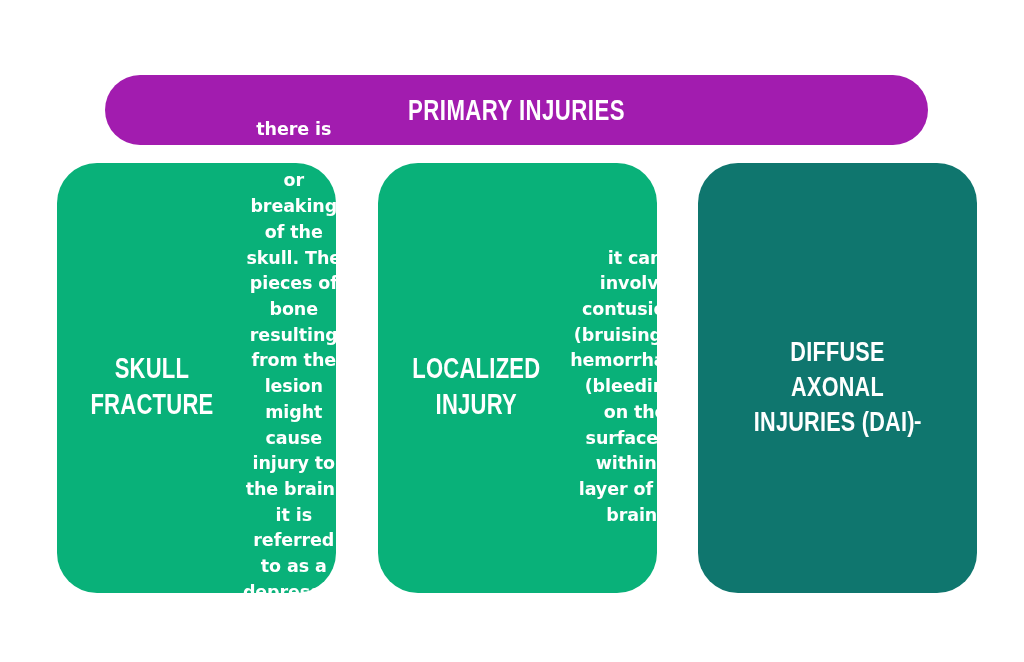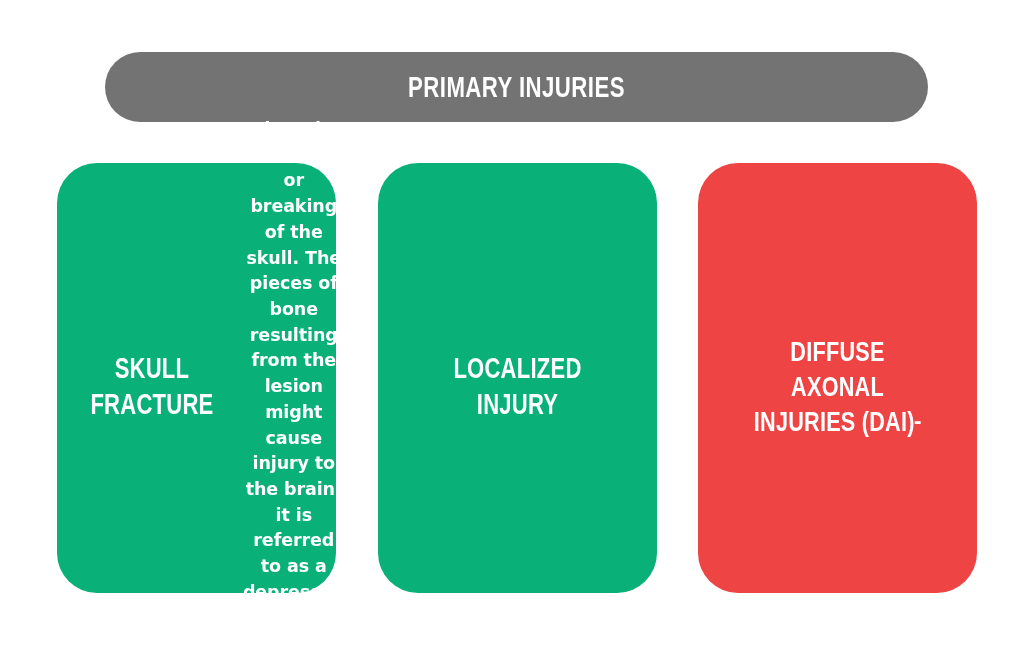--- a/index.html
+++ b/index.html
@@ -110,33 +110,34 @@
   .card--skull .card-body { font-size: 17.5px; }
   .card--localized .card-body { font-size: 17.5px; }
   .card--dai .card-title { font-size: 28.5px; }
   .card--dai .card-body { font-size: 17.5px; }
 </style>
 </head>
 <body>
 
 <div id="infographic">
 
-  <div class="header-banner" style="background: #737373;">
+  <div class="header-banner" style="background: #a21caf; margin-top: 23px;">
     <div class="header-title" style="color: rgb(255, 255, 255);">PRIMARY INJURIES</div>
   </div>
 
   <div class="cards-row">
 
     <div class="card card--skull" style="background: rgb(9, 177, 121);">
       <h2 class="card-title" style="color: rgb(255, 255, 255);"><span>SKULL FRACTURE</span></h2>
       <p class="card-body" style="color: rgb(255, 255, 255);">there is denting or breaking of the skull. The pieces of bone resulting from the lesion might cause injury to the brain; it is referred to as a depressed skull lesion.</p>
     </div>
 
     <div class="card card--localized" style="background: rgb(9, 177, 121);">
       <h2 class="card-title" style="color: rgb(255, 255, 255);"><span>LOCALIZED INJURY</span></h2>
+      <p class="card-body" style="color: rgb(255, 255, 255);">it can involve contusions (bruising) or hemorrhages (bleeding) on the surface or within a layer of the brain.</p>
     </div>
 
-    <div class="card card--dai" style="background: #ef4444;">
+    <div class="card card--dai" style="background: #0f766e;">
       <h2 class="card-title" style="color: rgb(255, 255, 255);"><span>DIFFUSE AXONAL INJURIES (DAI)</span><span class="title-dash">-</span></h2>
     </div>
 
   </div>
 </div>
 
 </body></html>

